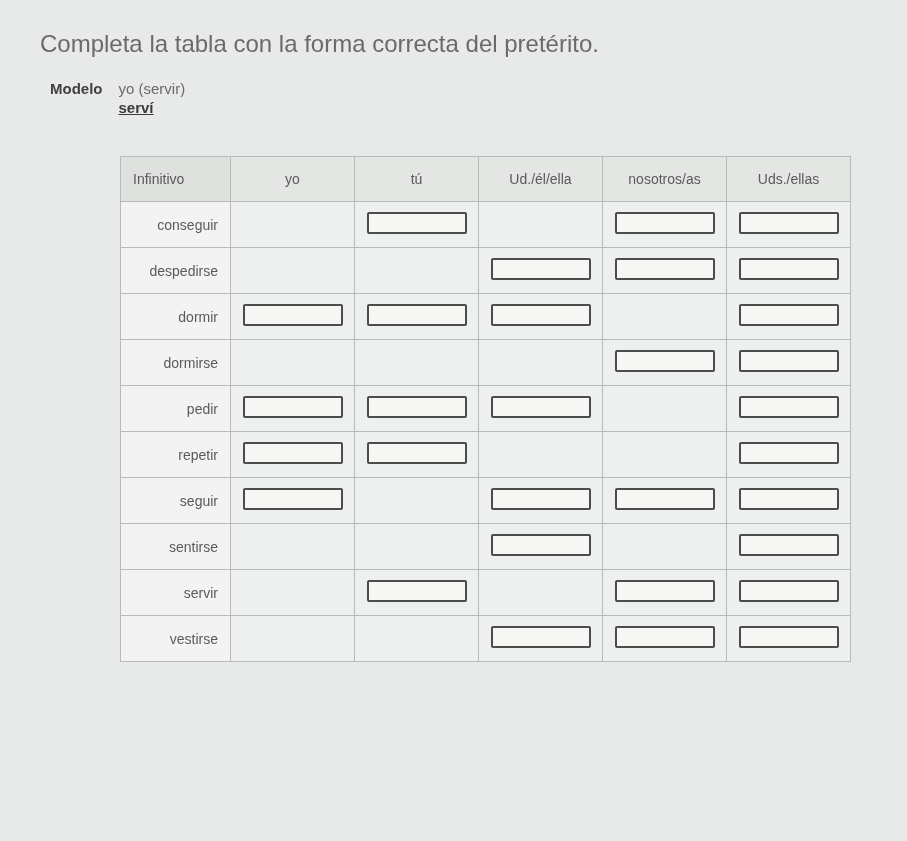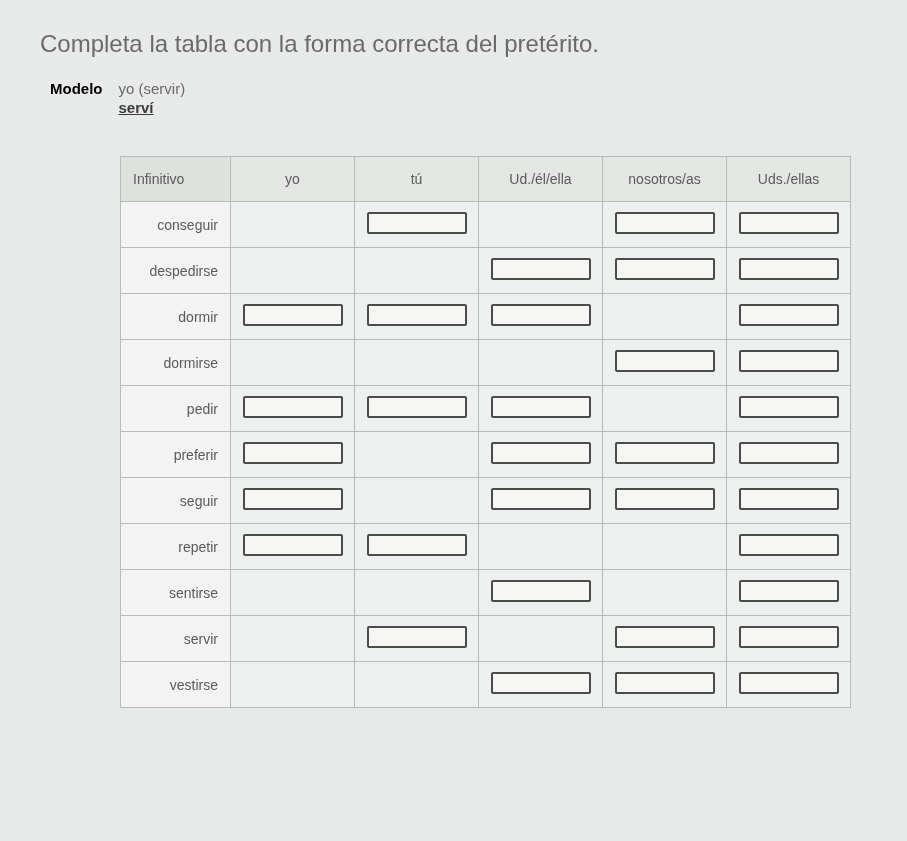--- a/index.html
+++ b/index.html
@@ -17,21 +17,21 @@
       font-weight: 400;
     }
     .modelo-row {
       display: flex;
       align-items: flex-start;
       margin-bottom: 40px;
       margin-left: 10px;
     }
     .modelo-label {
       font-weight: 700;
-      color: #000000;
+      color: #404040;
       font-size: 15px;
       margin-right: 16px;
     }
     .modelo-content {
       color: #6a6a6a;
       font-size: 15px;
     }
     .modelo-answer {
       font-weight: 700;
       color: #3a3a3a;
@@ -153,41 +153,33 @@
         </tr>
         <tr>
           <td class="inf-cell col-inf">pedir</td>
           <td class="data-cell col-yo"><span class="blank"></span></td>
           <td class="data-cell col-tu"><span class="blank"></span></td>
           <td class="data-cell col-ud"><span class="blank"></span></td>
           <td class="data-cell col-nos"></td>
           <td class="data-cell col-uds"><span class="blank"></span></td>
         </tr>
         <tr>
-          <td class="inf-cell col-inf">preferir</td>
-          <td class="data-cell col-yo"><span class="blank"></span></td>
-          <td class="data-cell col-tu"></td>
-          <td class="data-cell col-ud"><span class="blank"></span></td>
-          <td class="data-cell col-nos"><span class="blank"></span></td>
+          <td class="inf-cell col-inf">repetir</td>
+          <td class="data-cell col-yo"><span class="blank"></span></td>
+          <td class="data-cell col-tu"><span class="blank"></span></td>
+          <td class="data-cell col-ud"></td>
+          <td class="data-cell col-nos"></td>
           <td class="data-cell col-uds"><span class="blank"></span></td>
         </tr>
         <tr>
           <td class="inf-cell col-inf">seguir</td>
           <td class="data-cell col-yo"><span class="blank"></span></td>
           <td class="data-cell col-tu"></td>
           <td class="data-cell col-ud"><span class="blank"></span></td>
           <td class="data-cell col-nos"><span class="blank"></span></td>
-          <td class="data-cell col-uds"><span class="blank"></span></td>
-        </tr>
-        <tr>
-          <td class="inf-cell col-inf">repetir</td>
-          <td class="data-cell col-yo"><span class="blank"></span></td>
-          <td class="data-cell col-tu"><span class="blank"></span></td>
-          <td class="data-cell col-ud"></td>
-          <td class="data-cell col-nos"></td>
           <td class="data-cell col-uds"><span class="blank"></span></td>
         </tr>
         <tr>
           <td class="inf-cell col-inf">sentirse</td>
           <td class="data-cell col-yo"></td>
           <td class="data-cell col-tu"></td>
           <td class="data-cell col-ud"><span class="blank"></span></td>
           <td class="data-cell col-nos"></td>
           <td class="data-cell col-uds"><span class="blank"></span></td>
         </tr>

